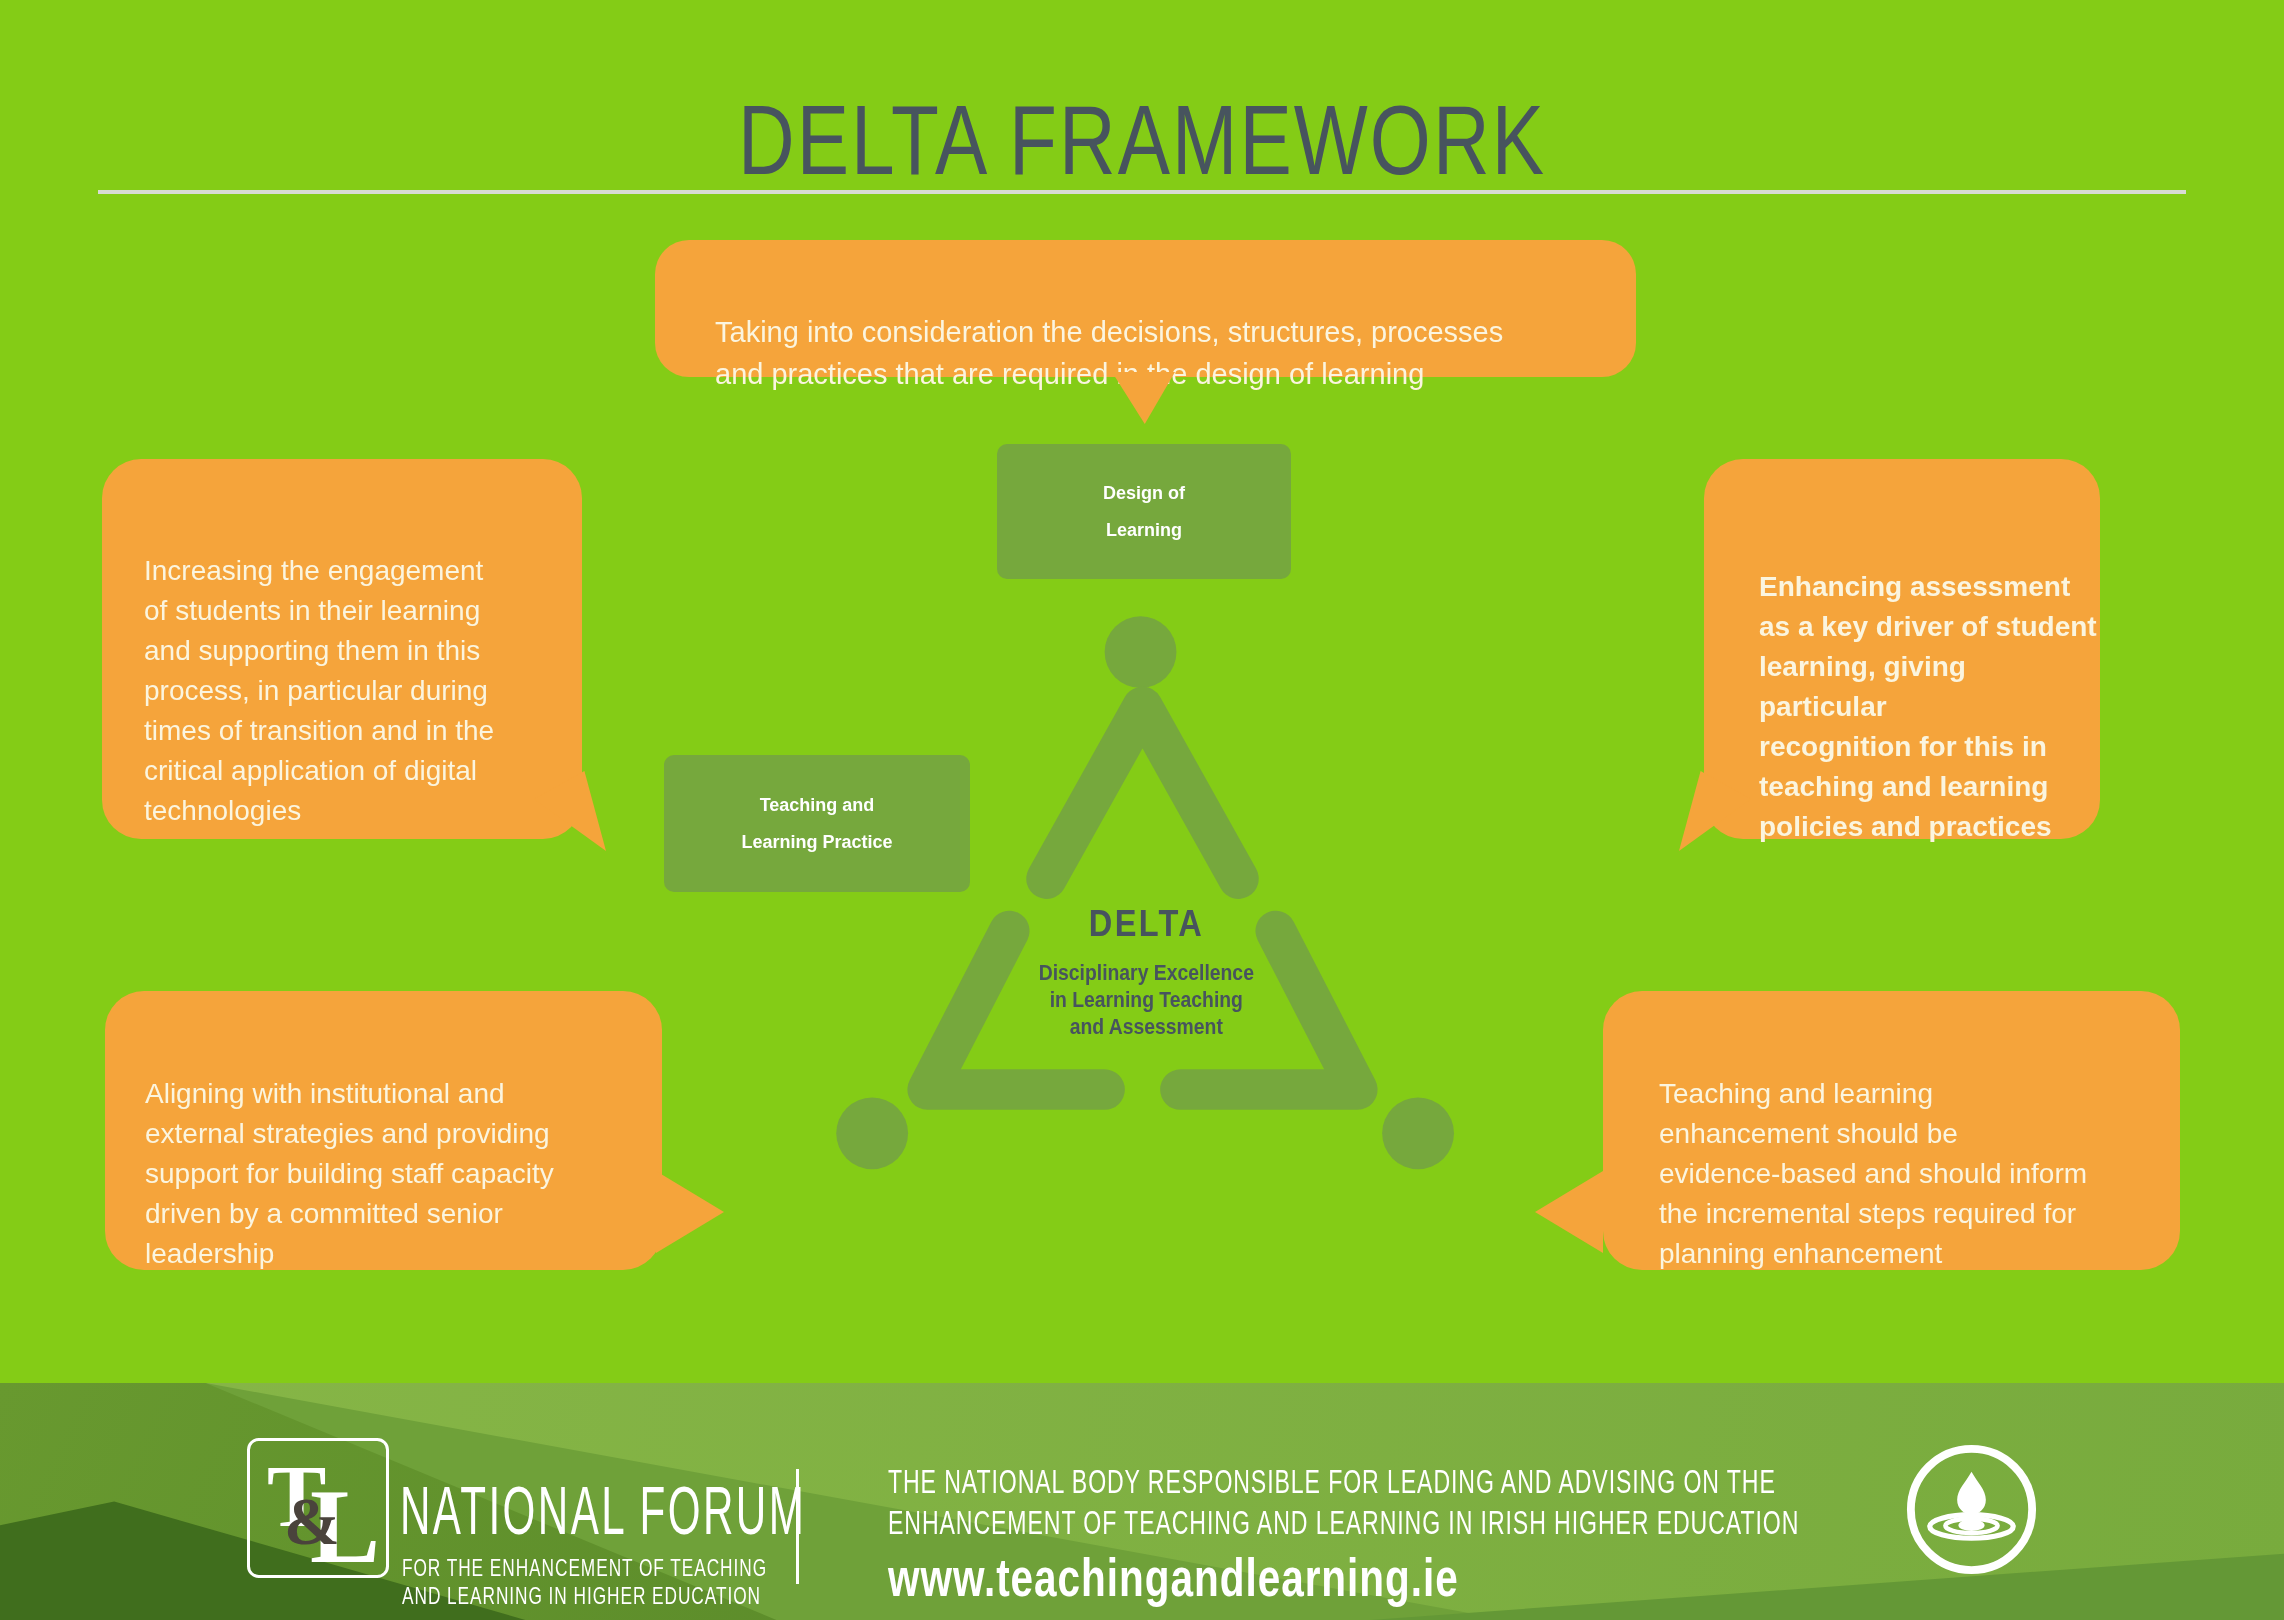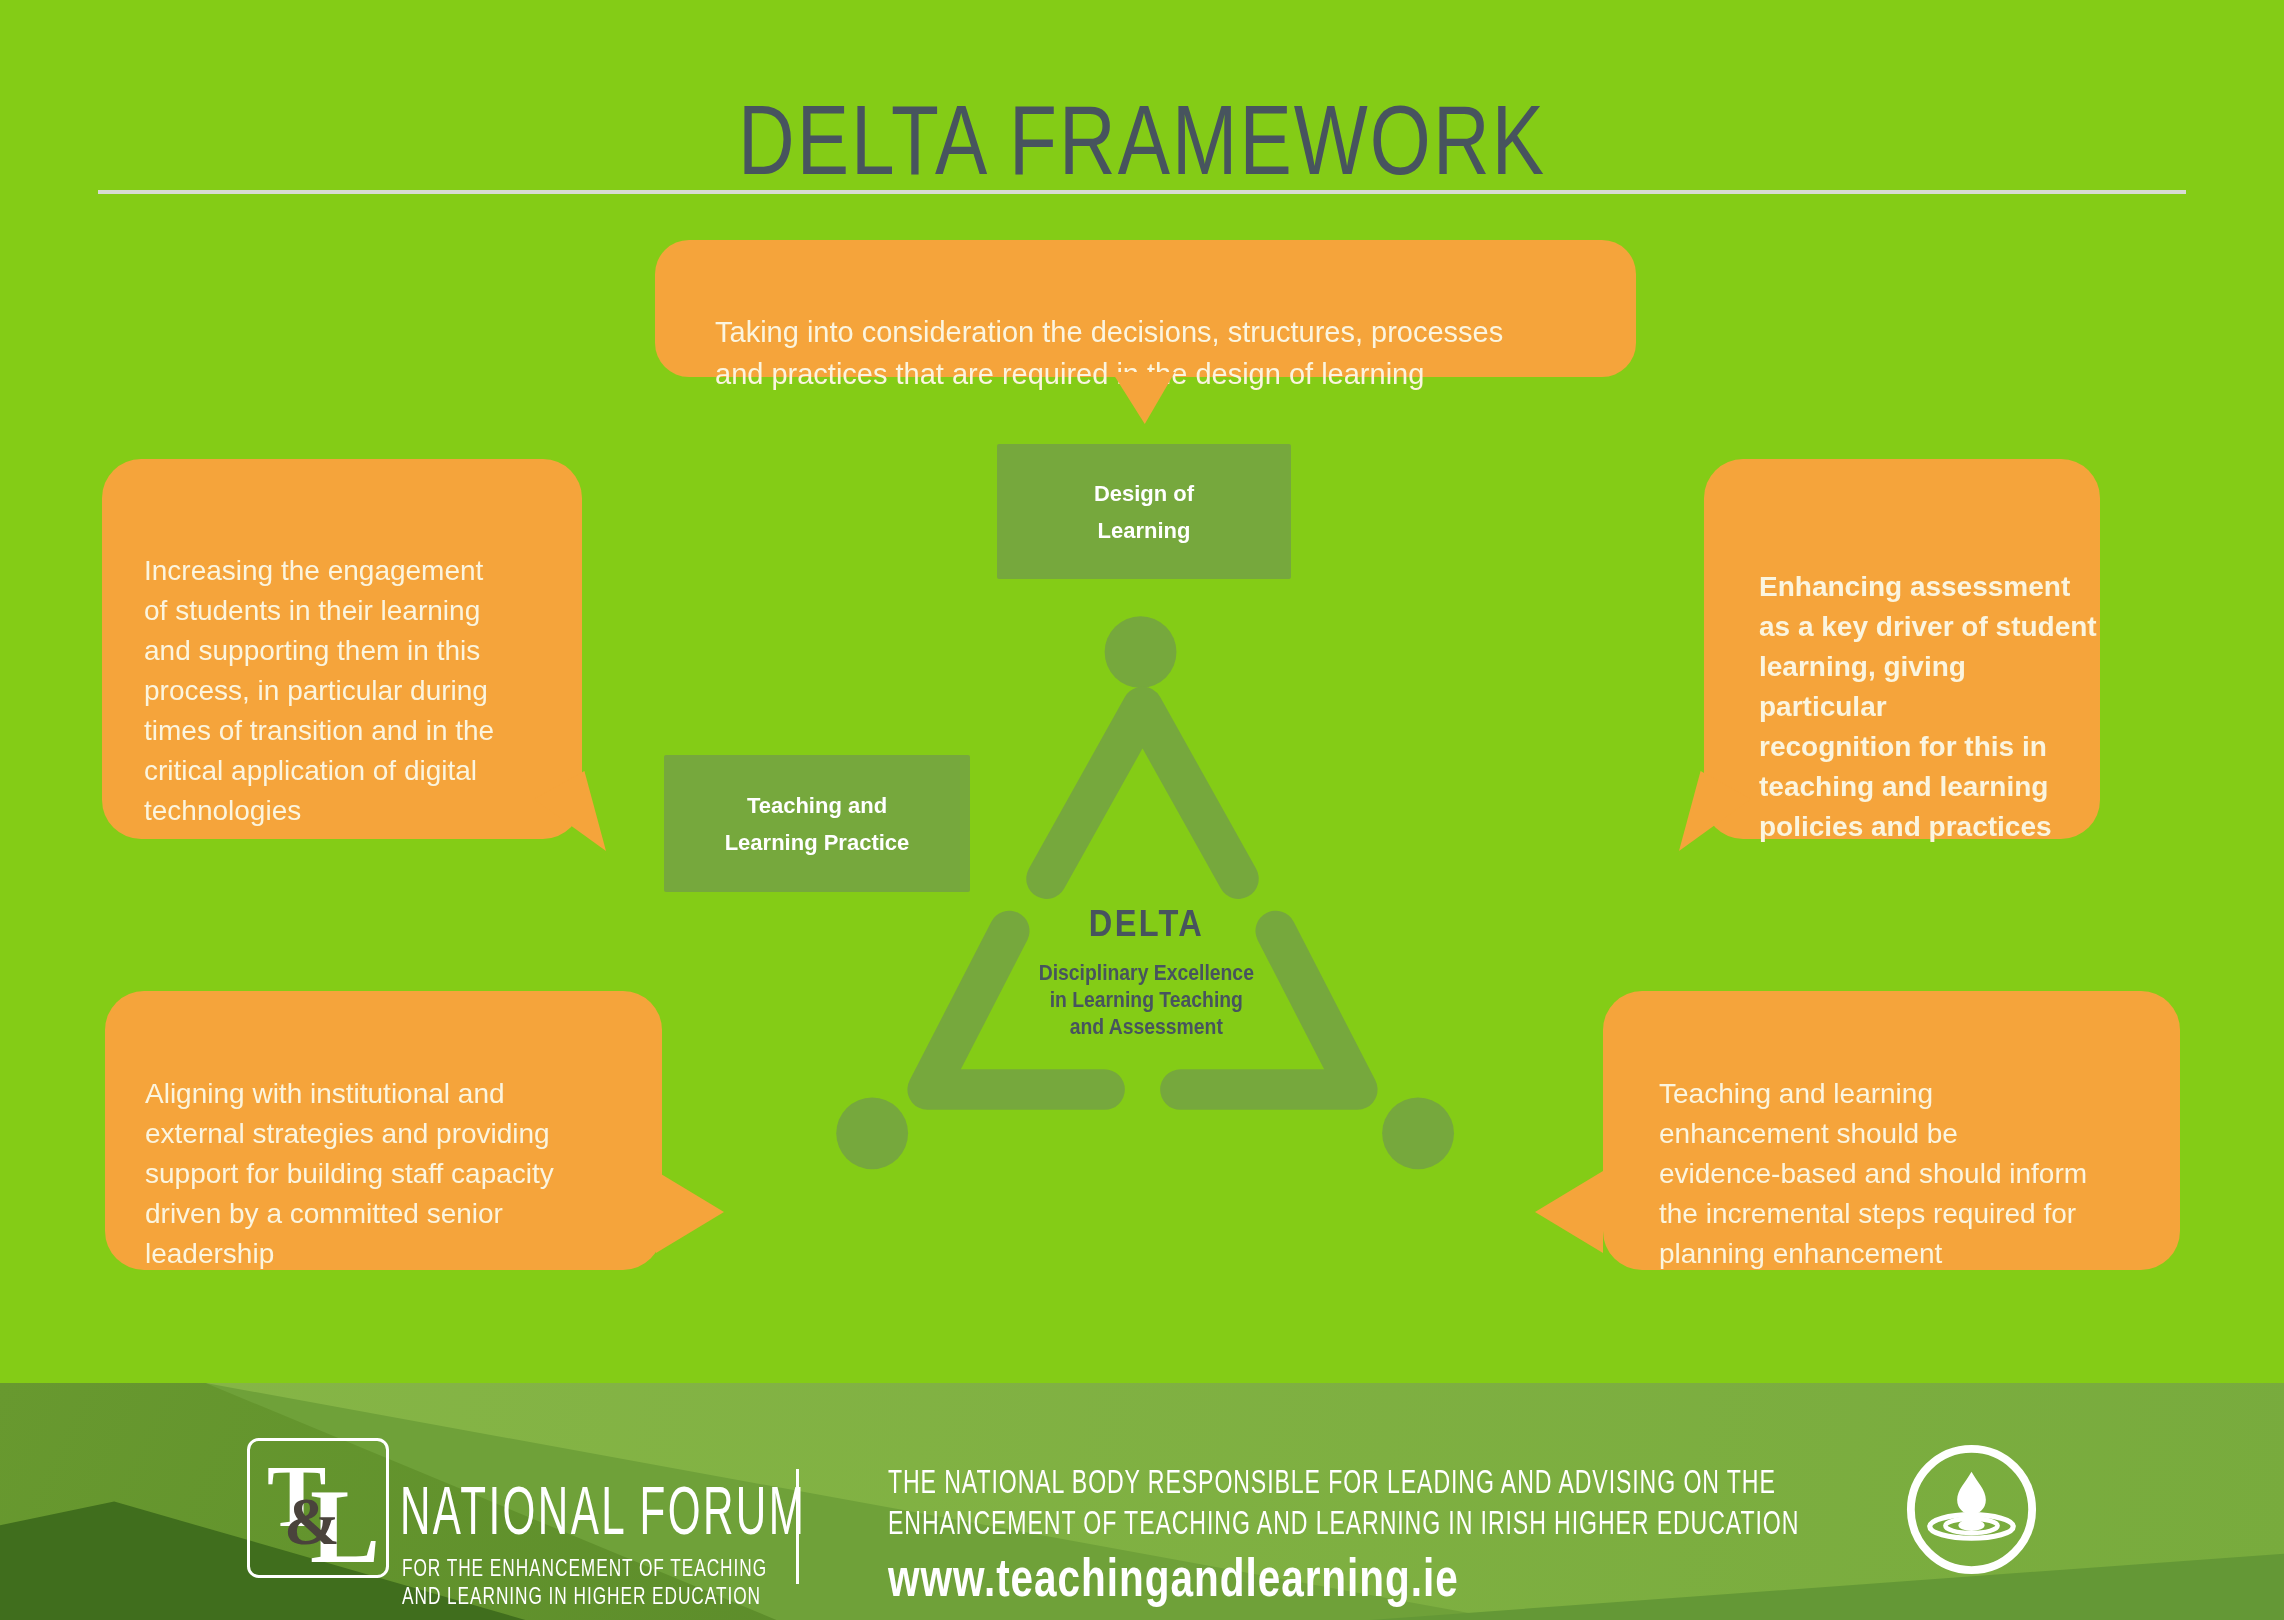--- a/index.html
+++ b/index.html
@@ -31,22 +31,22 @@
   .b-ur  { left:1704px; top:459px; width:396px; height:380px; padding:68px 0 0 55px; box-sizing:border-box;font-weight:bold; }
   .t-ur  { left:1679px; top:771px; width:72px; height:80px; clip-path:polygon(30% 0,100% 35%,0 100%); }
 
   .b-ll  { left:105px;  top:991px; width:557px; height:279px; padding:43px 8px 0 40px; box-sizing:border-box; }
   .t-ll  { left:656px; top:1171px; width:68px; height:82px; clip-path:polygon(0 0,100% 50%,0 100%); }
 
   .b-lr  { left:1603px; top:991px; width:577px; height:279px; padding:43px 0 0 56px; box-sizing:border-box; }
   .t-lr  { left:1535px; top:1171px; width:68px; height:82px; clip-path:polygon(100% 0,0 50%,100% 100%); }
 
   
-  .node { position:absolute; background:#76A83D; border-radius:2px; color:#ffffff;
-          font-weight:700; font-size:22px; line-height:37px; text-align:center;
+  .node { position:absolute; background:#76A83D; border-radius:10px; color:#ffffff;
+          font-weight:700; font-size:18px; line-height:37px; text-align:center;
           display:flex; align-items:center; justify-content:center; white-space:pre-line; }
   .n-design     { left:997px; top:444px;  width:294px; height:135px; }
   .n-teaching   { left:664px; top:755px; width:306px; height:137px; }
   .n-assessment { left:1317px; top:755px; width:306px; height:137px; }
   .n-strategy   { left:831px; top:1188px; width:304px; height:141px; }
   .n-evidence   { left:1150px; top:1188px; width:302px; height:141px; }
 
   
   .figure { position:absolute; left:816px; top:601px; width:653px; height:588px; }
   .d-acronym { position:absolute; left:1012px; top:903px; width:268px; text-align:center;

